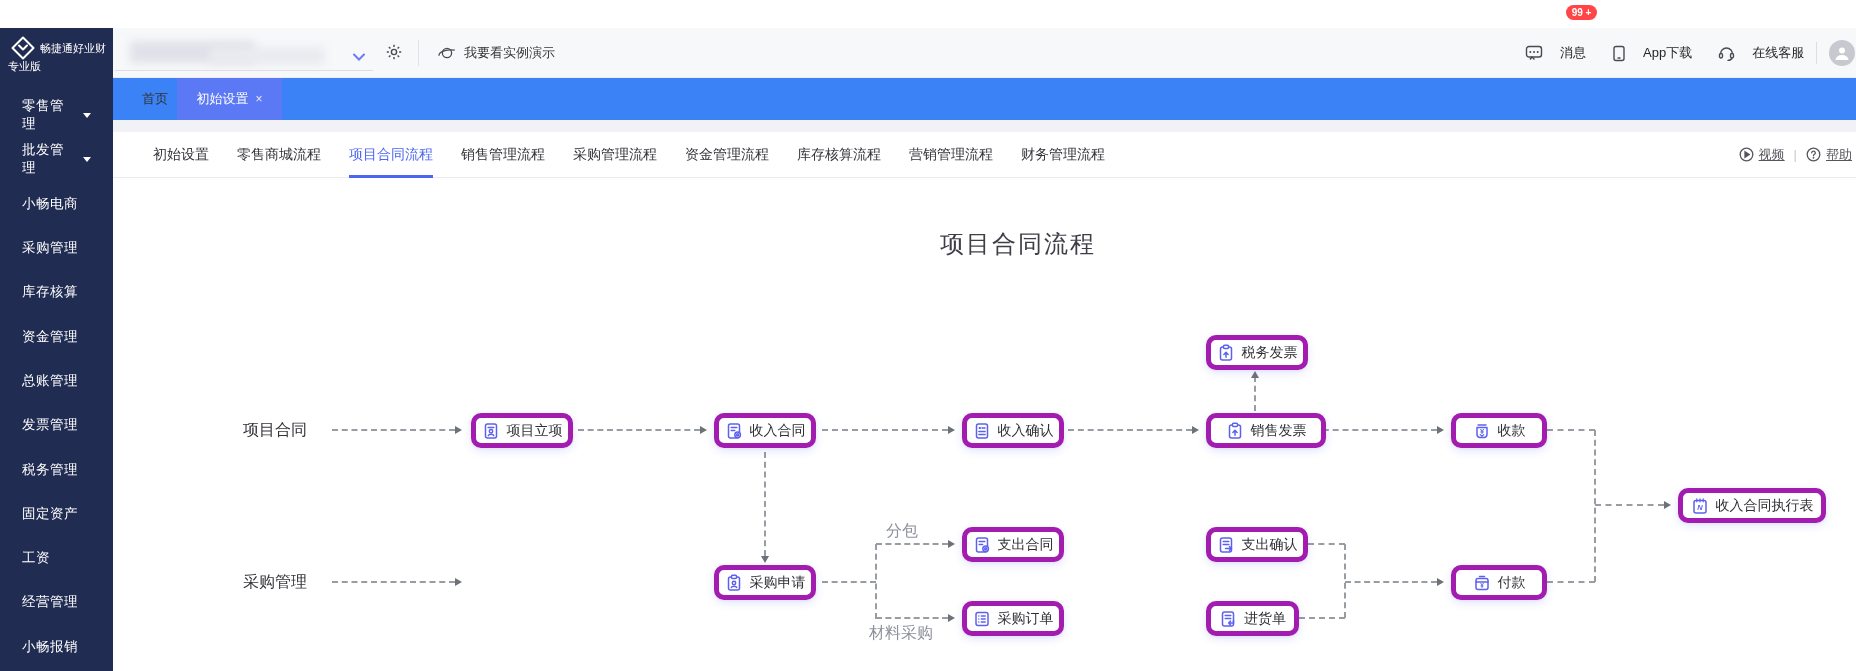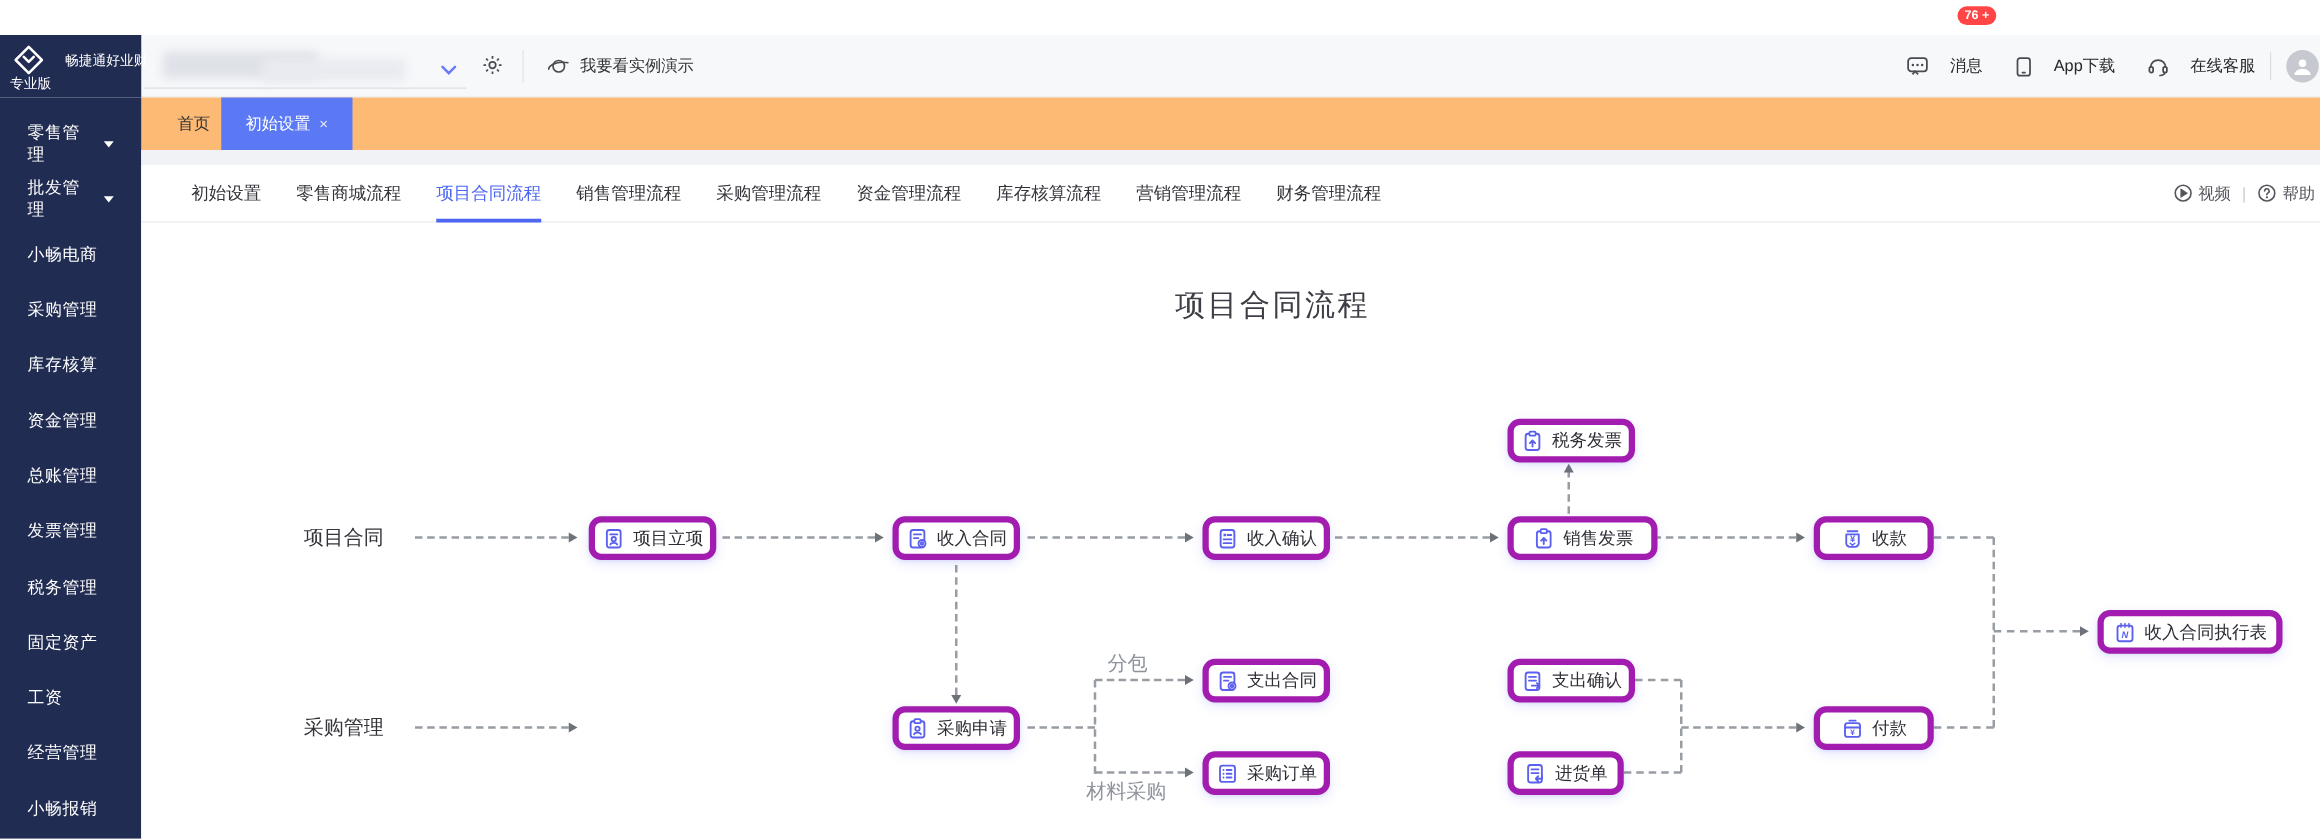--- a/index.html
+++ b/index.html
@@ -5,56 +5,56 @@
   * { margin:0; padding:0; box-sizing:border-box; }
   html,body { width:1856px; height:671px; overflow:hidden; background:#fff;
     font-family:"Liberation Sans","DejaVu Sans",sans-serif; }
   #app { position:relative; width:1856px; height:671px; background:#fff; }
 
   
   .top-white { position:absolute; left:0; top:0; width:1856px; height:28px; background:#fff; }
   .header { position:absolute; left:0; top:28px; width:1856px; height:50px; background:#f7f8fa; border-bottom:1px solid #ebedf0; }
   .logo-block { position:absolute; left:0; top:28px; width:113px; height:50px; background:#212c52; color:#fff; }
   .logo-mark { position:absolute; left:10px; top:7px; }
-  .brand { position:absolute; left:52px; top:13px; font-size:11px; color:#fff; white-space:nowrap; }
+  .brand { position:absolute; left:40px; top:13px; font-size:11px; color:#fff; white-space:nowrap; }
   .edition { position:absolute; left:8px; top:31px; font-size:11px; color:#fff; }
 
   .org-select { position:absolute; left:115px; top:38px; width:258px; height:33px; border-bottom:1px solid #dcdee3; cursor:pointer; }
   .blur1 { position:absolute; left:15px; top:3px; width:125px; height:22px; background:#dfe2e8; border-radius:4px; filter:blur(4px); }
   .blur2 { position:absolute; left:95px; top:9px; width:115px; height:18px; background:#e9ebf0; border-radius:4px; filter:blur(4px); }
   .chev { position:absolute; left:237px; top:10px; }
   .hgear { position:absolute; left:385px; top:43px; cursor:pointer; }
   .hdivider { position:absolute; left:418px; top:40px; width:1px; height:26px; background:#e2e3e7; }
   .demo { position:absolute; left:437px; top:44px; display:flex; align-items:center; gap:7px; font-size:13px; color:#333; cursor:pointer; }
 
   .hright { position:absolute; top:28px; left:1525px; height:50px; display:flex; align-items:center; color:#262626; font-size:13px; }
   .hitem { display:flex; align-items:center; gap:17px; cursor:pointer; white-space:nowrap; }
   .badge { position:absolute; left:1566px; top:5px; min-width:31px; height:15px; background:#ff4545; border-radius:8px; color:#fff; font-size:10px; line-height:15px; text-align:center; padding:0 4px; font-weight:bold; }
   .vsep { width:1px; height:22px; background:#dcdee2; margin:0 12px; }
   .avatar { width:26px; height:26px; border-radius:50%; background:#c6c9cf; display:flex; align-items:center; justify-content:center; overflow:hidden; }
 
   
-  .tabstrip { position:absolute; left:113px; top:78px; width:1743px; height:42px; background:#fdba74; }
+  .tabstrip { position:absolute; left:113px; top:78px; width:1743px; height:42px; background:#3b82f6; }
   .wtab-home { position:absolute; left:9px; top:0; height:42px; padding:0 20px; display:flex; align-items:center; font-size:13px; color:#333; cursor:pointer; }
   .wtab-active { position:absolute; left:64px; top:0; width:105px; height:42px; background:#5b78f5; color:#fff; font-size:13px; display:flex; align-items:center; justify-content:center; gap:7px; cursor:pointer; }
   .wtab-close { font-size:12px; opacity:.85; cursor:pointer; }
 
   
   .sidebar { position:absolute; left:0; top:78px; width:113px; height:593px; background:#212c52; }
   .snav { position:absolute; left:0; top:15px; width:91px; }
   .sitem { height:44.3px; display:flex; align-items:center; padding-left:22px; color:#fff; font-size:13.5px; cursor:pointer; letter-spacing:.5px; }
   .tri { width:0; height:0; border-left:4.5px solid transparent; border-right:4.5px solid transparent; border-top:5px solid #fff; margin-left:9px; }
 
   
   .gapstrip { position:absolute; left:113px; top:120px; width:1743px; height:12px; background:#f1f2f6; }
   .panel { position:absolute; left:113px; top:132px; width:1743px; height:539px; background:#fff; }
   .ctabs { position:absolute; left:0; top:0; right:0; height:46px; border-bottom:1px solid #eaebf1; display:flex; align-items:center; padding-left:40px; }
   .ct { height:46px; line-height:45px; font-size:14px; color:#33333a; cursor:pointer; margin-right:28px; white-space:nowrap; }
   .ct.active { color:#4d66f1; border-bottom:3px solid #4d66f1; }
-  .ct-right { margin-left:auto; display:flex; align-items:center; gap:5px; font-size:13px; color:#55565c; padding-right:4px; }
+  .ct-right { margin-left:auto; display:flex; align-items:center; gap:5px; font-size:13px; color:#55565c; padding-right:4px;text-decoration:underline; }
   .ct-right .bar { color:#c9cbd1; margin:0 4px; }
   .ct-right span { cursor:pointer; }
 
   
   .fc-title { position:absolute; left:940px; top:228px; font-size:24px; color:#3e3e46; letter-spacing:2px; font-weight:500; }
   .rowlabel { position:absolute; font-size:16px; color:#33333a; font-weight:500; }
   .branchlabel { position:absolute; font-size:16px; color:#8d929b; }
 
   .node { position:absolute; height:35px; background:#fff; border:5px solid #a21caf; border-radius:10px;
     box-shadow:0 3px 9px rgba(90,100,240,.16), 0 1px 2px rgba(90,100,240,.08);
@@ -142,21 +142,21 @@
     <span class="hitem">
       <span class="avatar">
         <svg width="18" height="18" viewBox="0 0 18 18" fill="#fff">
           <circle cx="9" cy="6.5" r="3"></circle>
           <path d="M2.5 16 a6.5 5 0 0 1 13 0 Z"></path>
         </svg>
       </span>
       <span>徐泽</span>
     </span>
   </div>
-  <span class="badge">76 +</span>
+  <span class="badge">99 +</span>
 
   <div class="tabstrip">
     <span class="wtab-home">首页</span>
     <span class="wtab-active">
       <span>初始设置</span>
       <span class="wtab-close">×</span>
     </span>
   </div>
 
   <div class="sidebar">

